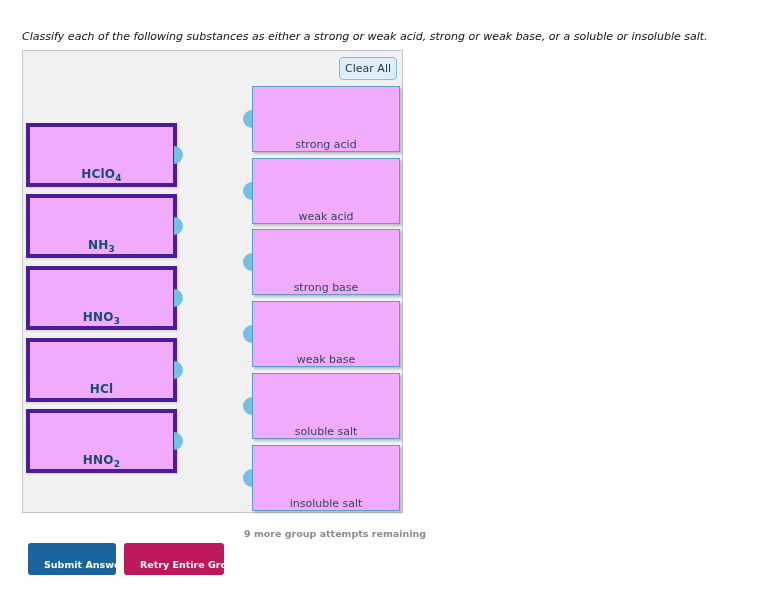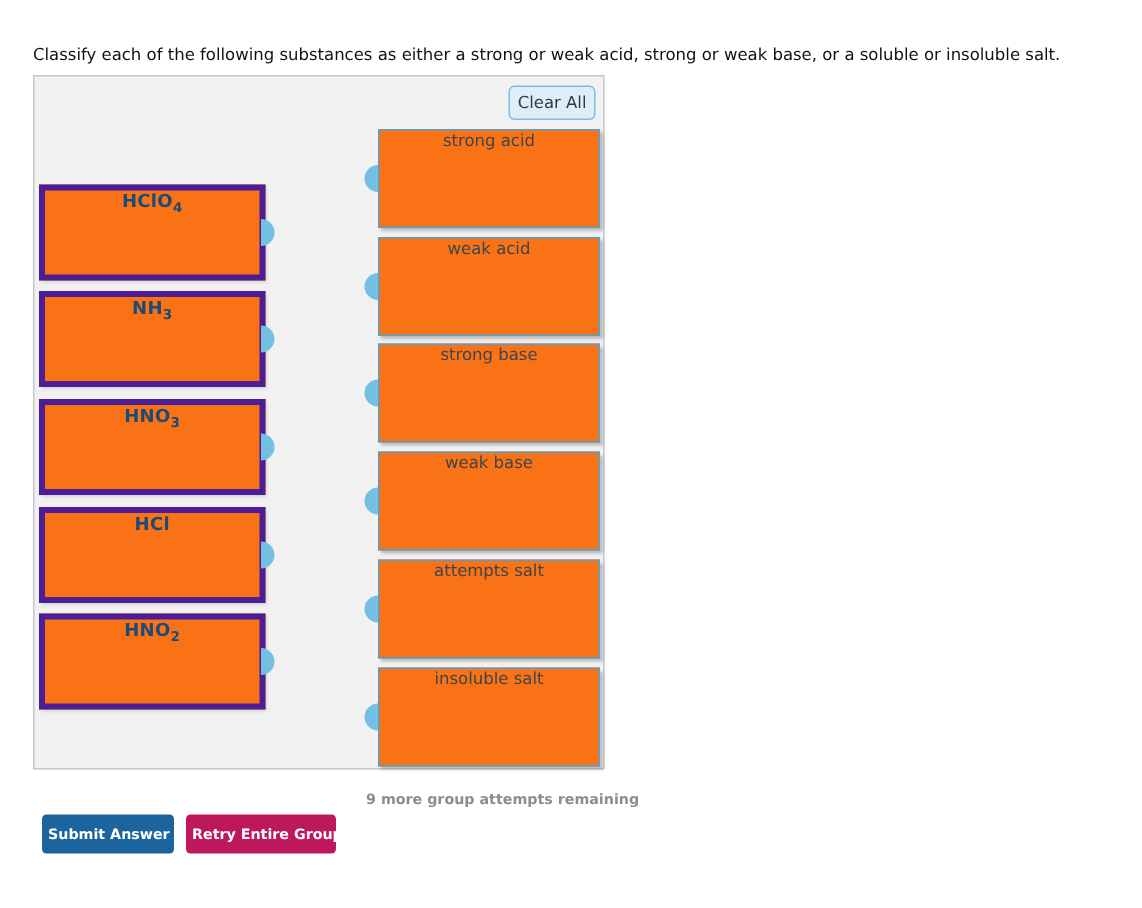--- a/index.html
+++ b/index.html
@@ -12,20 +12,21 @@
     font-family: "DejaVu Sans", "Liberation Sans", sans-serif;
     overflow: hidden;
   }
   .question {
     position: absolute;
     left: 22px;
     top: 30px;
     width: 725px;
     font-size: 11px;
     color: #111111;
+    font-style: italic;
   }
   .panel {
     position: absolute;
     left: 22px;
     top: 50px;
     width: 381px;
     height: 463px;
     background: #f1f1f2;
     border: 1px solid #c3c7ca;
     box-sizing: border-box;
@@ -41,23 +42,23 @@
     border-radius: 4px;
     font-family: "DejaVu Sans", "Liberation Sans", sans-serif;
     font-size: 11px;
     color: #2b3a45;
     line-height: 21px;
     cursor: pointer;
   }
   .tile {
     position: absolute;
     box-sizing: border-box;
-    background: #f97316;
+    background: #f0abfc;
     display: flex;
-    align-items: flex-start;
+    align-items: flex-end;
     justify-content: center;
   }
   .substance-tile {
     left: 3px;
     width: 151px;
     height: 64px;
     border: 4px solid #4c1d95;
     box-shadow: 1px 1px 2px rgba(100,110,120,0.25);
     cursor: grab;
   }
@@ -104,21 +105,21 @@
     height: 26px;
     border: none;
     border-radius: 3px;
     color: #ffffff;
     font-family: "DejaVu Sans", "Liberation Sans", sans-serif;
     font-size: 9.5px;
     font-weight: bold;
     cursor: pointer;
     white-space: nowrap;
     text-align: center;
-    padding: 4px;
+    padding: 16px;
   }
   .submit-btn {
     left: 28px;
     width: 88px;
     background: #1b649e;
   }
   .retry-btn {
     left: 124px;
     width: 100px;
     background: #be185d;
@@ -175,21 +176,21 @@
     </div>
     <div class="tile category-tile" style="top:250px">
       <span class="category-label">weak base</span>
       <span class="nub nub-left"></span>
     </div>
     <div class="tile category-tile" style="top:178px">
       <span class="category-label">strong base</span>
       <span class="nub nub-left"></span>
     </div>
     <div class="tile category-tile" style="top:322px">
-      <span class="category-label">attempts salt</span>
+      <span class="category-label">soluble salt</span>
       <span class="nub nub-left"></span>
     </div>
     <div class="tile category-tile" style="top:394px">
       <span class="category-label">insoluble salt</span>
       <span class="nub nub-left"></span>
     </div>
 
   </div>
 
   <button class="footer-btn submit-btn">Submit Answer</button>

